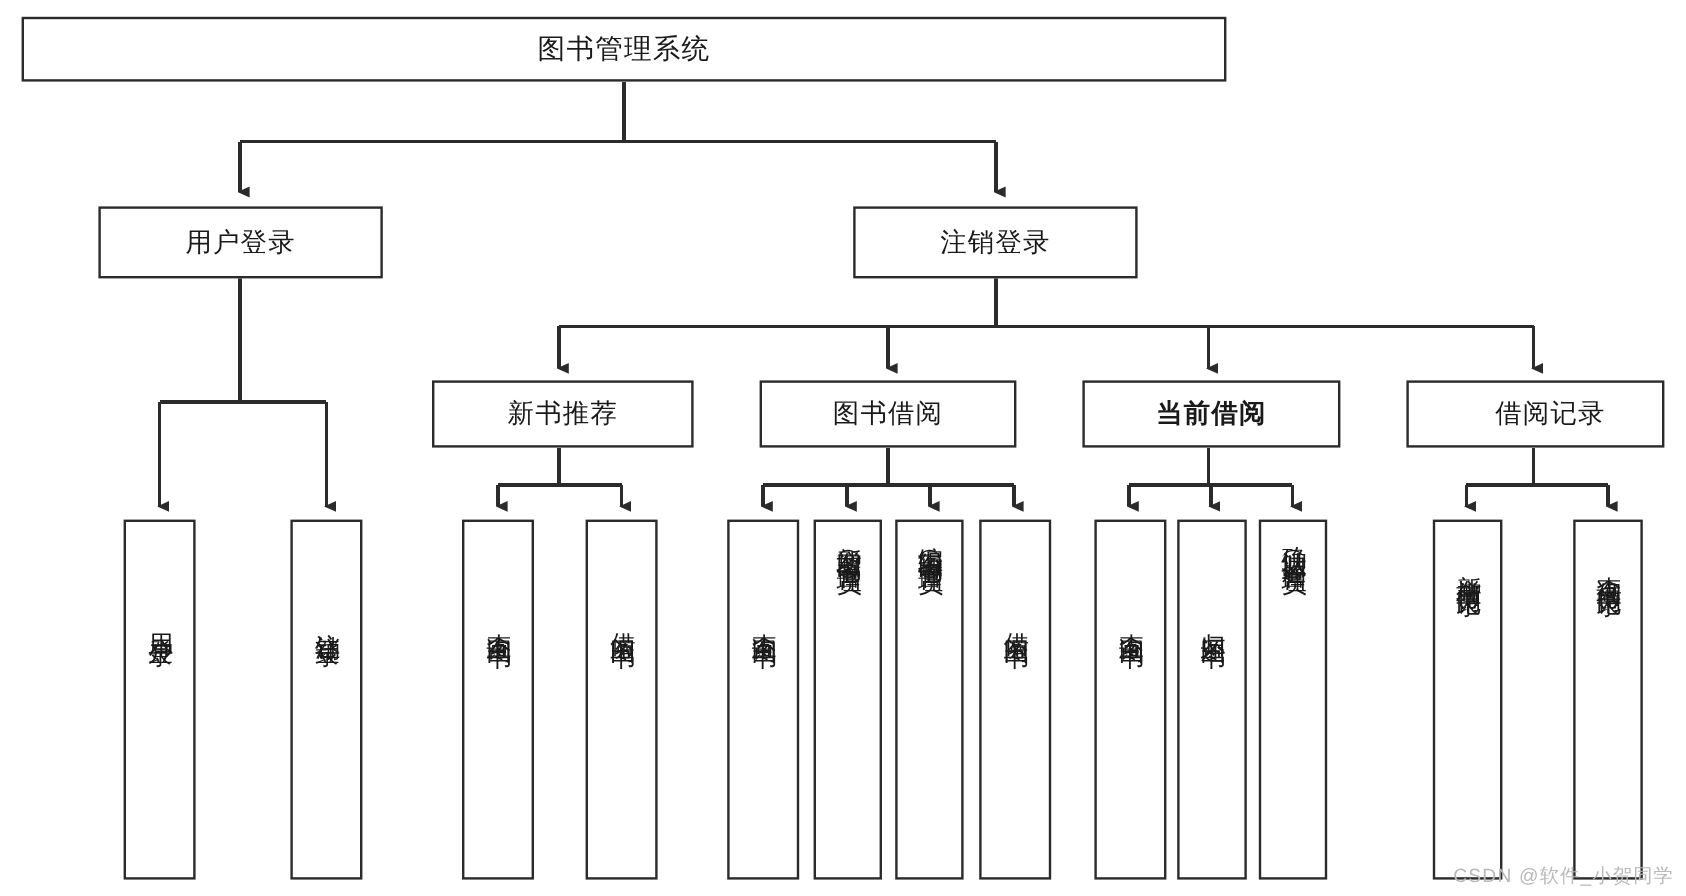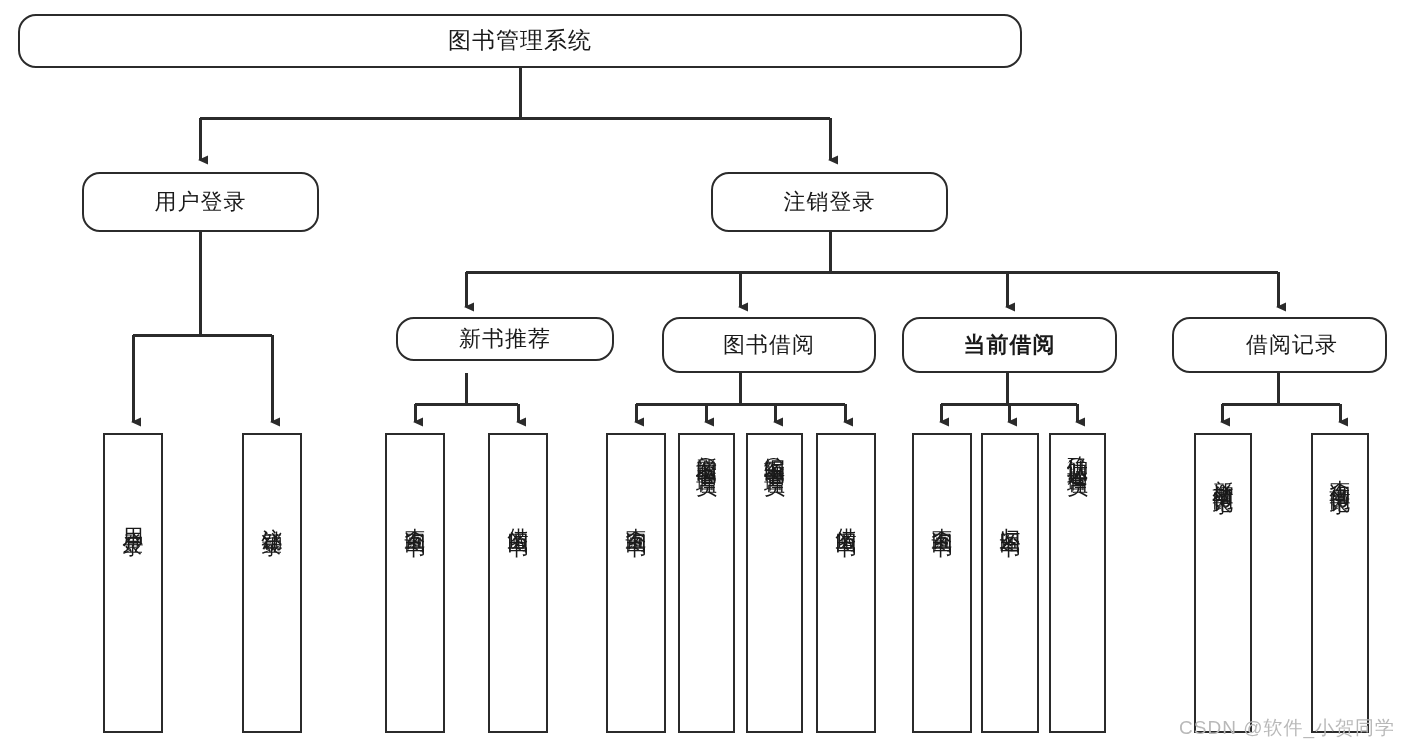--- a/index.html
+++ b/index.html
@@ -32,21 +32,20 @@
     border: 2px solid #2b2b2b;
     display: flex;
     align-items: center;
     justify-content: center;
     color: #1a1a1a;
   }
   .node-box.horiz {
     font-size: 22px;
     letter-spacing: 1px;
     line-height: 1.2;
-    border-radius: 18px;
   }
   .node-box.root {
     font-size: 23px;
   }
   .node-box.leaf {
     align-items: flex-start;
     justify-content: center;
     padding-top: 4px;
   }
   .vtext {
@@ -59,21 +58,21 @@
     color: #1a1a1a;
     transform: translateZ(0);
   }
   .leaf-mid .vtext {
     margin-top: 72px;
   }
   .watermark {
     position: absolute;
     right: 10px;
     bottom: 6px;
-    font-size: 19px;
+    font-size: 16px;
     color: #b9b9b9;
     letter-spacing: 1px;
     white-space: nowrap;
     pointer-events: none;
   }
 </style>
 </head>
 <body>
 
 <div id="diagram-root">
@@ -133,25 +132,25 @@
   </div>
 
   <div class="node-box horiz" style="left:82px; top:172px; width:237px; height:60px;">
     <span>用户登录</span>
   </div>
 
   <div class="node-box horiz" style="left:711px; top:172px; width:237px; height:60px;">
     <span>注销登录</span>
   </div>
 
-  <div class="node-box horiz" style="left:360px; top:317px; width:218px; height:44px;margin-left:36px;">
+  <div class="node-box horiz" style="left:360px; top:317px; width:218px; height:56px;">
     <span>新书推荐</span>
   </div>
 
-  <div class="node-box horiz" style="left:633px; top:317px; width:214px; height:56px;margin-left:29px;">
+  <div class="node-box horiz" style="left:633px; top:317px; width:214px; height:56px;">
     <span>图书借阅</span>
   </div>
 
   <div class="node-box horiz" style="left:902px; top:317px; width:215px; height:56px;font-weight:bold;">
     <span>当前借阅</span>
   </div>
 
   <div class="node-box horiz" style="left:1172px; top:317px; width:215px; height:56px;padding-left:25px;">
     <span>借阅记录</span>
   </div>

